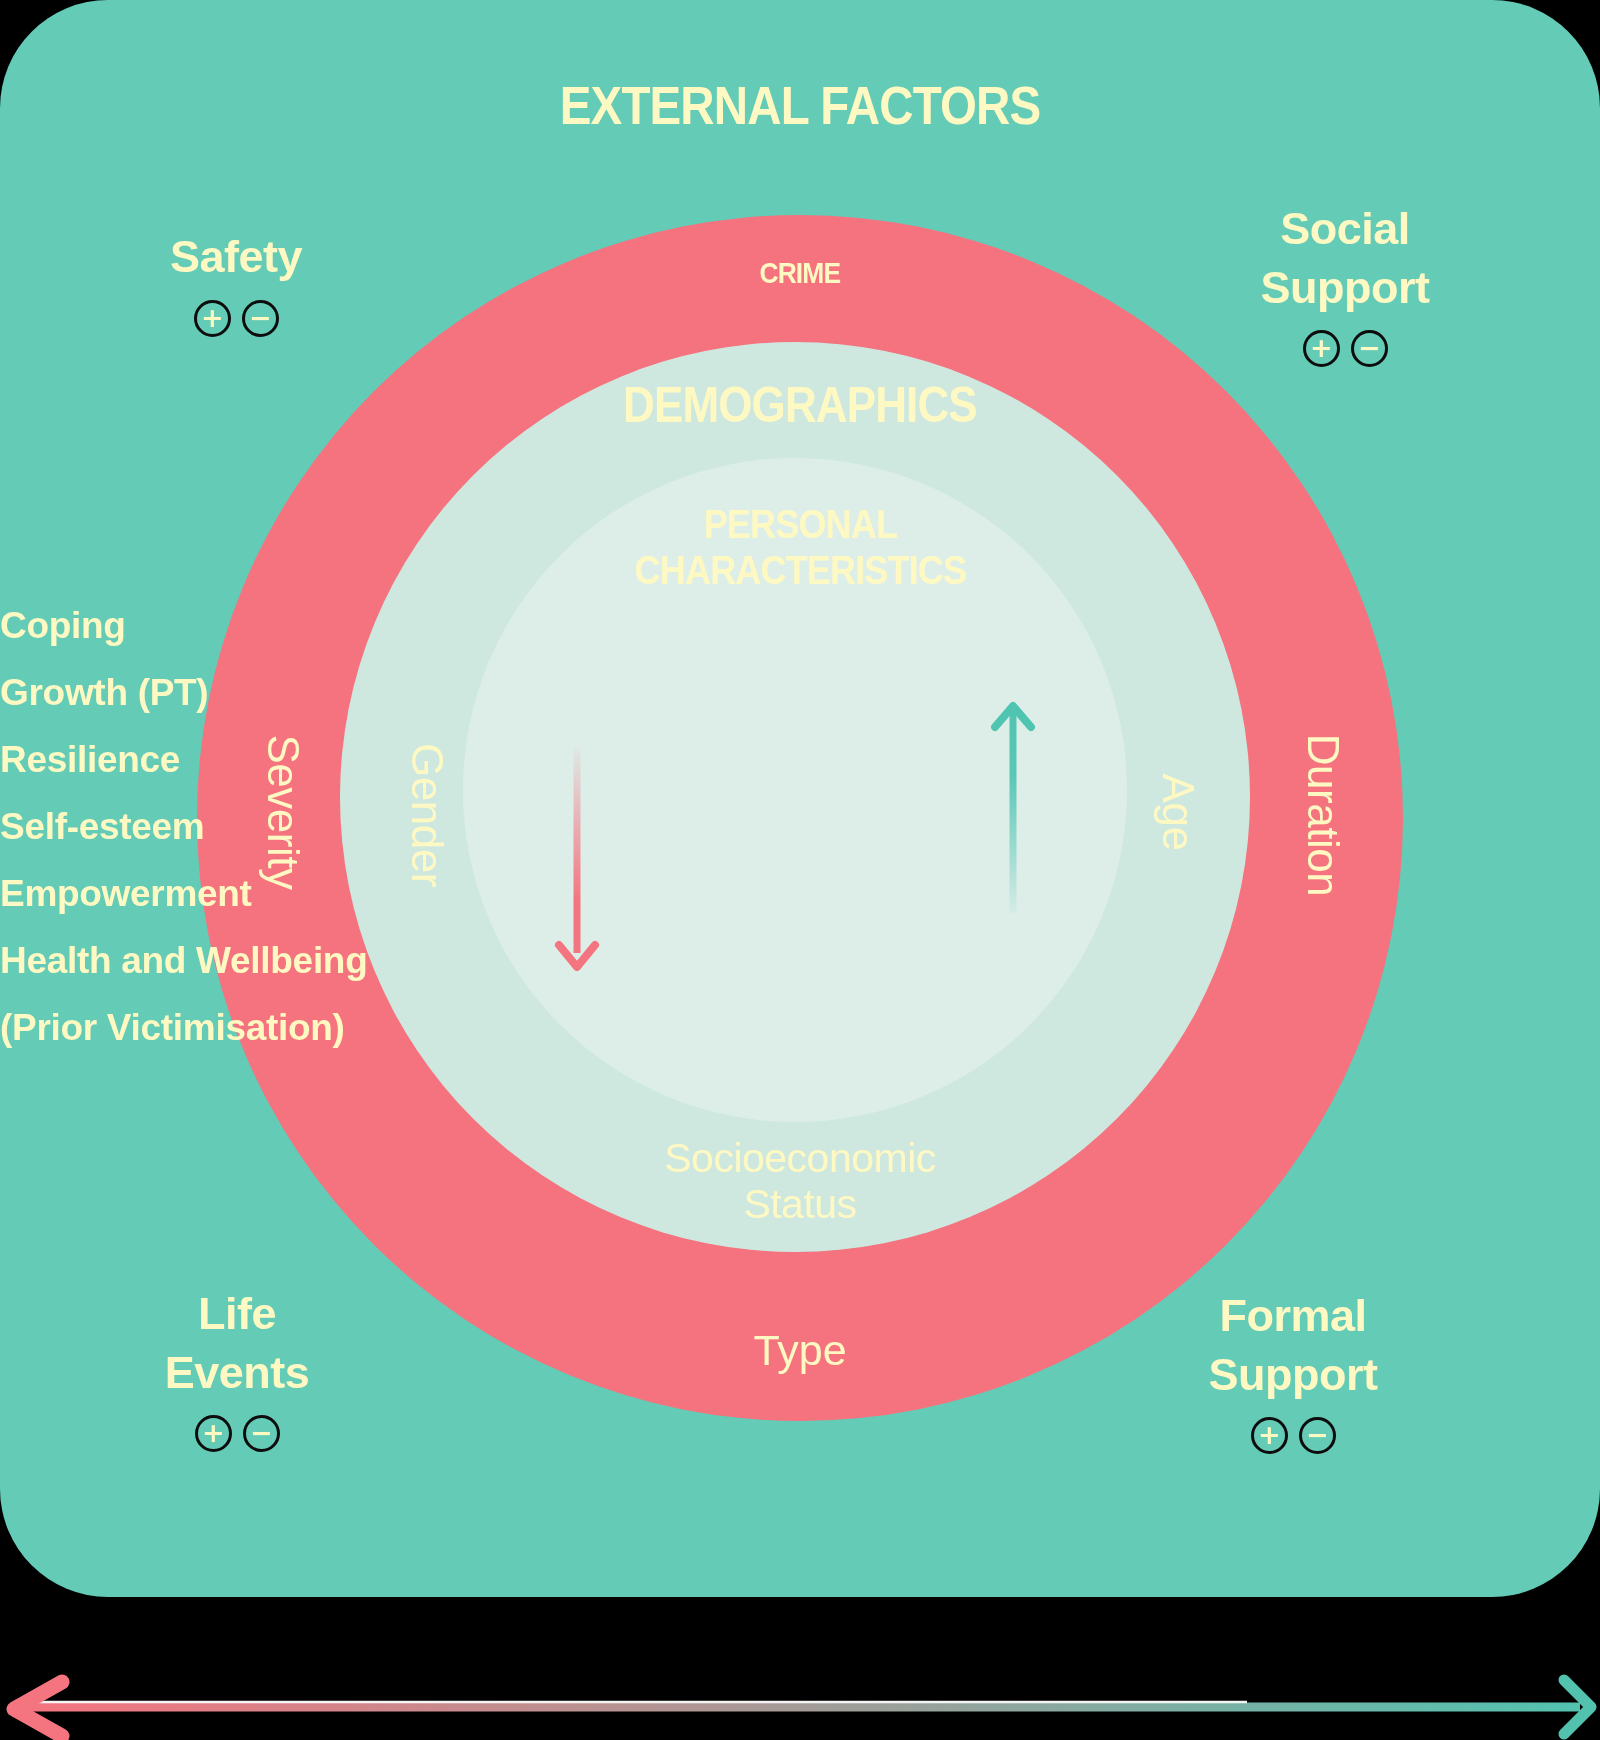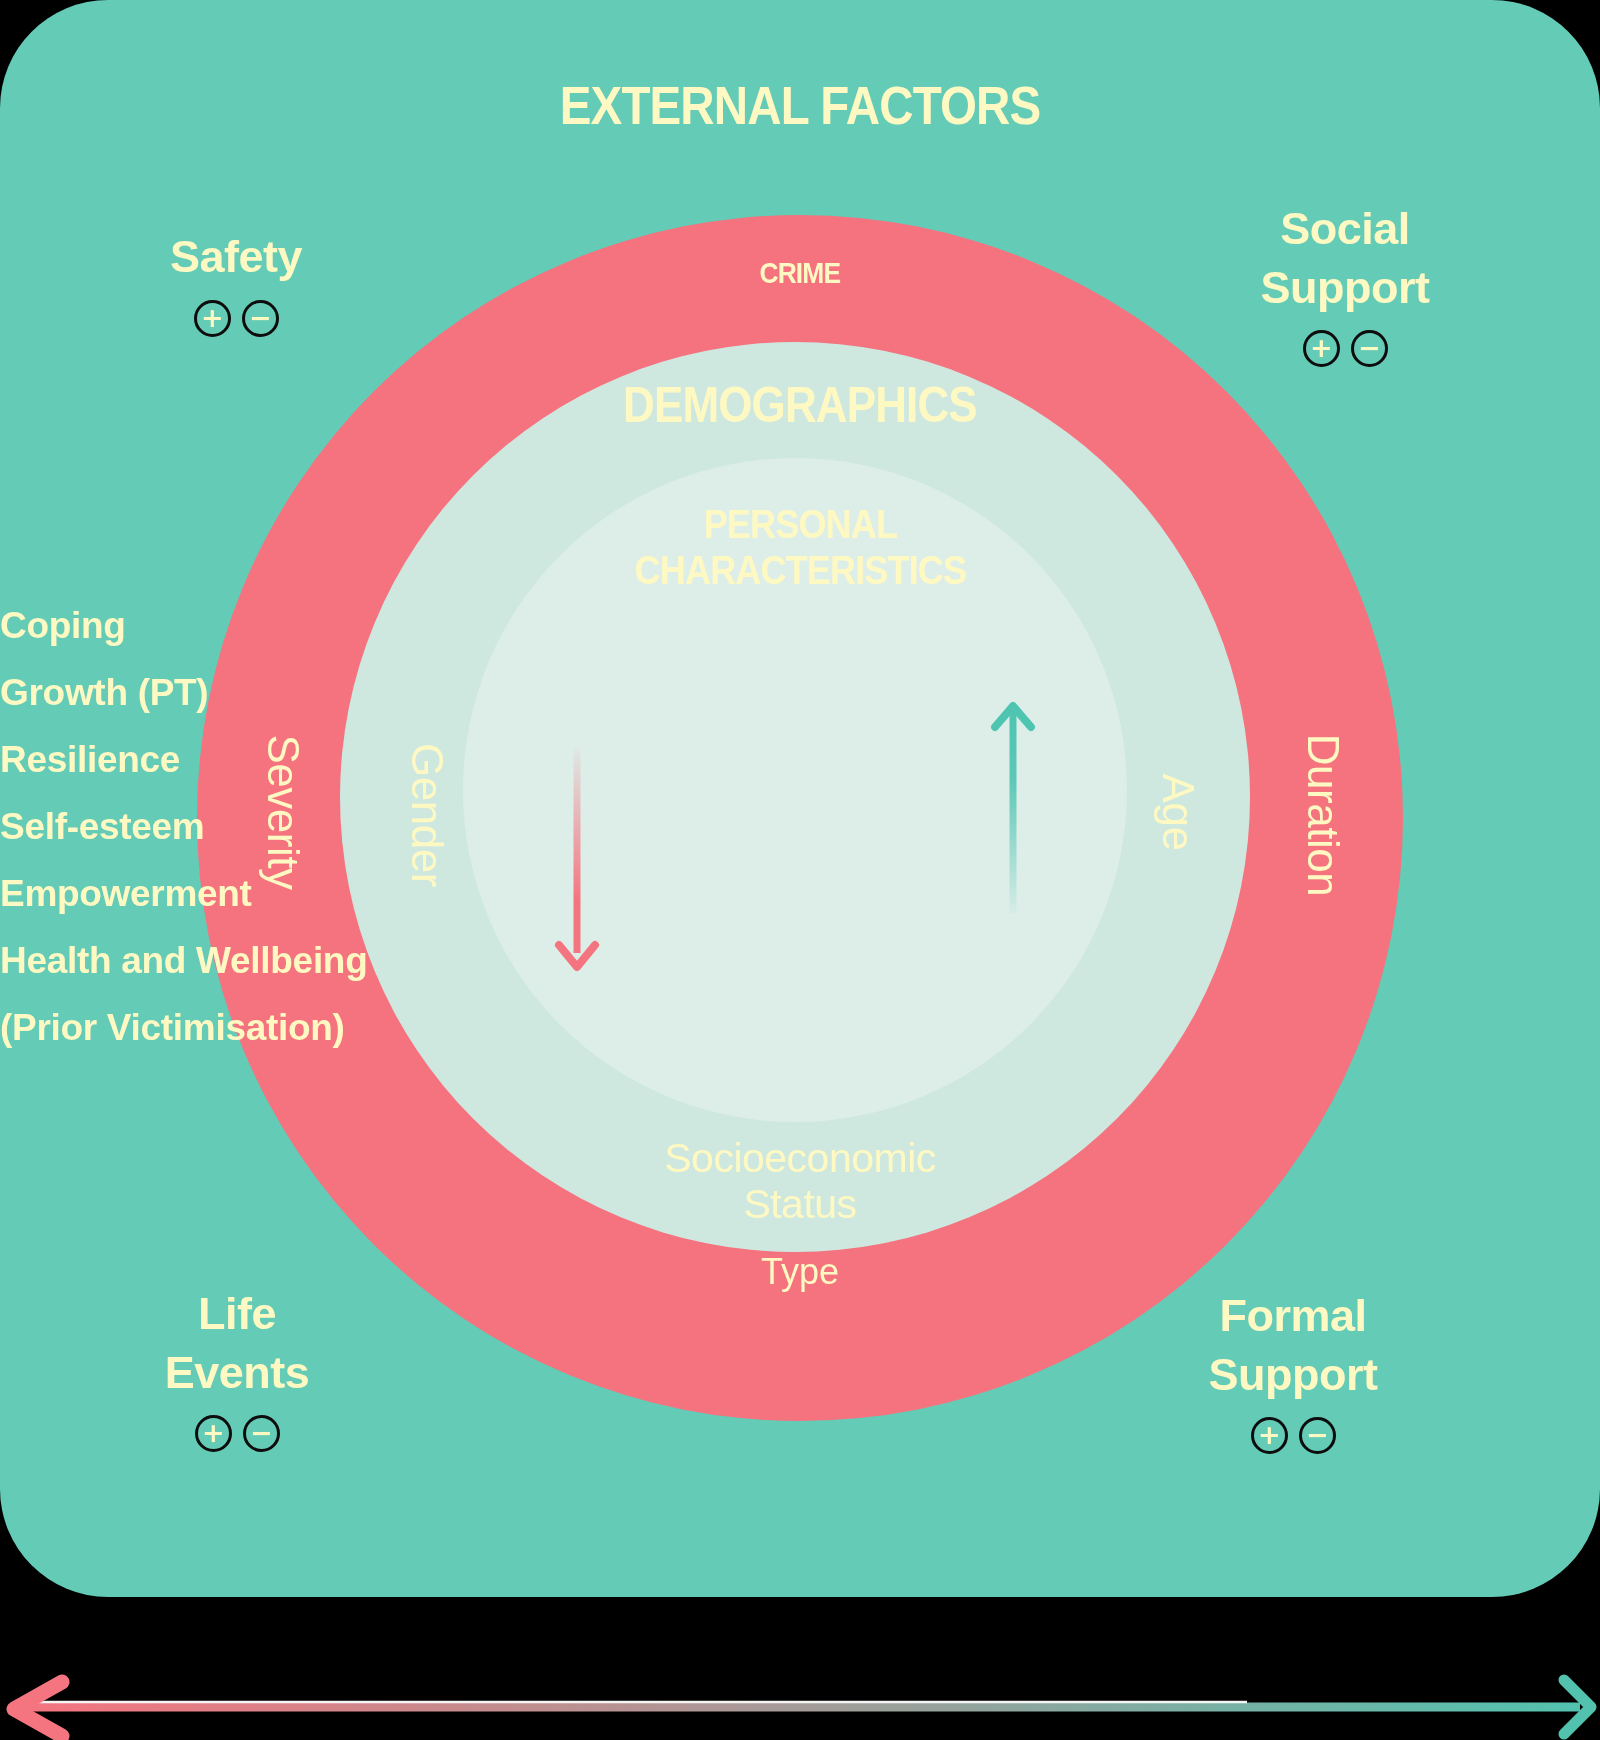--- a/index.html
+++ b/index.html
@@ -12,21 +12,21 @@
   .ring-inner{left:463px;top:458px;width:664px;height:664px;background:#ddeee9;}
 
   .ctr{position:absolute;left:0;width:1600px;text-align:center;white-space:nowrap;}
   .hd{font-weight:800;letter-spacing:-1px;}
   .hd>span{display:inline-block;transform:scaleX(0.88);transform-origin:center;}
   .t-external{top:74px;font-size:54px;}
   .t-crime{top:256px;font-size:30px;}
   .t-demo{top:376px;font-size:50px;}
   .t-personal{top:502px;font-size:41px;line-height:1.12;}
   .t-socio{top:1136px;font-size:41px;font-weight:500;line-height:1.12;letter-spacing:-0.5px;}
-  .t-type{top:1251px;font-size:36px;font-weight:500;}
+  .t-type{top:1326px;font-size:43px;font-weight:500;}
 
   .plist{position:absolute;left:0;top:592px;width:1600px;text-align:left;
          font-size:37px;font-weight:700;line-height:67px;letter-spacing:-0.3px;}
 
   .rot{position:absolute;white-space:nowrap;font-size:44px;font-weight:500;letter-spacing:-0.5px;
        transform:translate(-50%,-50%) rotate(90deg);}
   .rot-severity{left:283px;top:812px;}
   .rot-gender{left:427px;top:815px;}
   .rot-age{left:1178px;top:812px;}
   .rot-duration{left:1323px;top:815px;}

